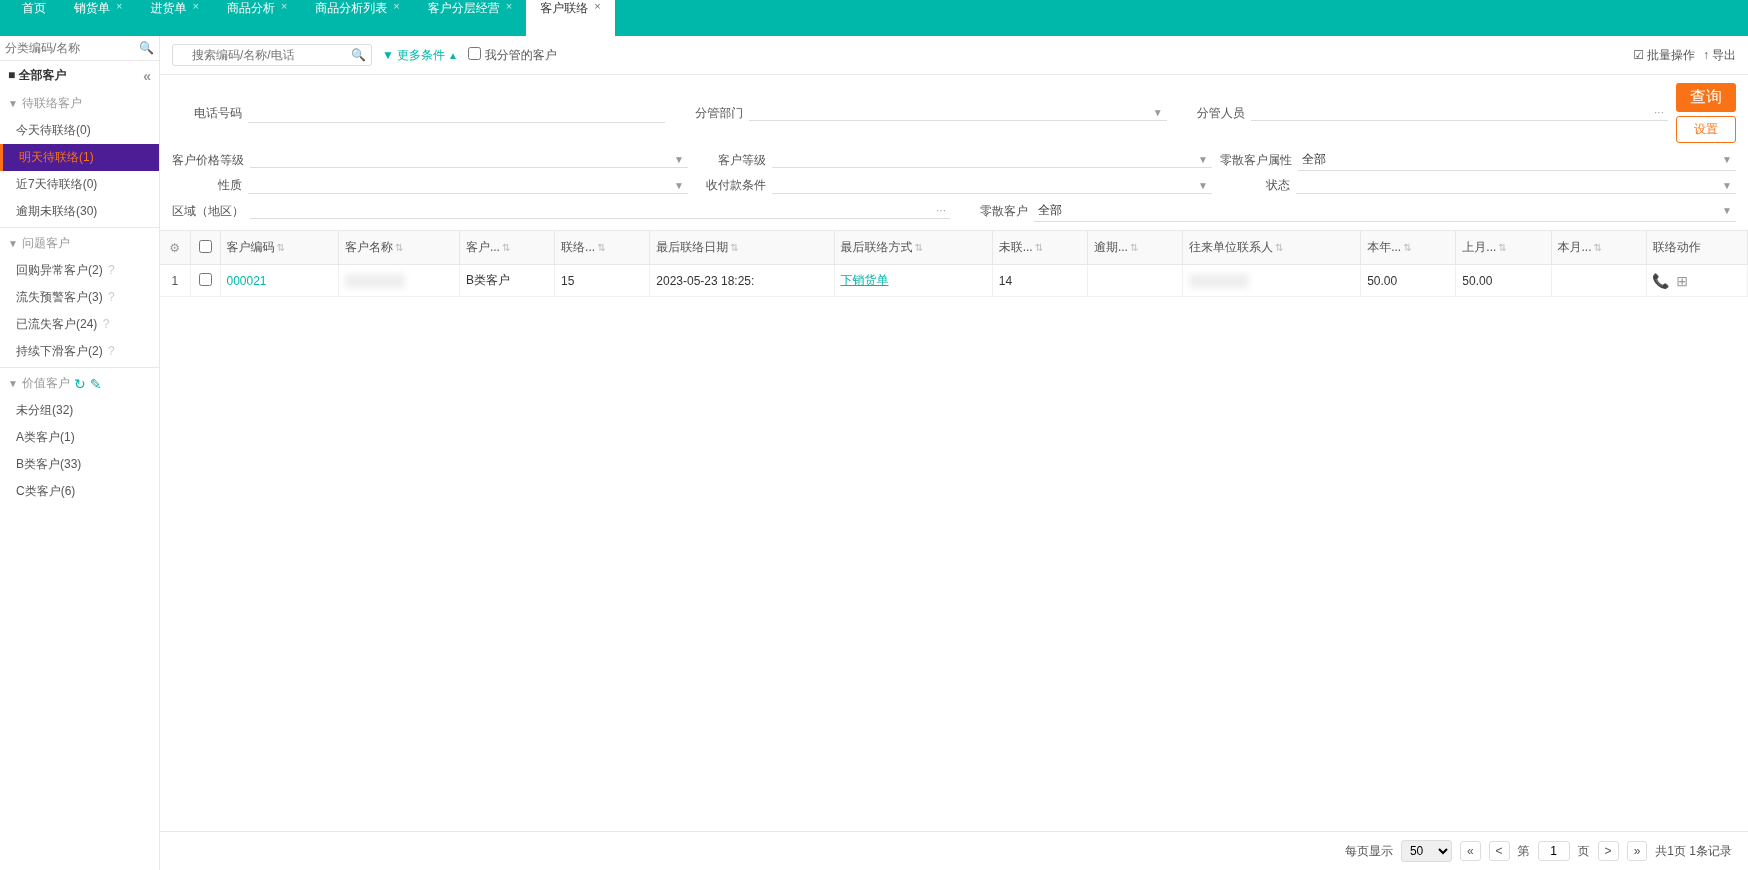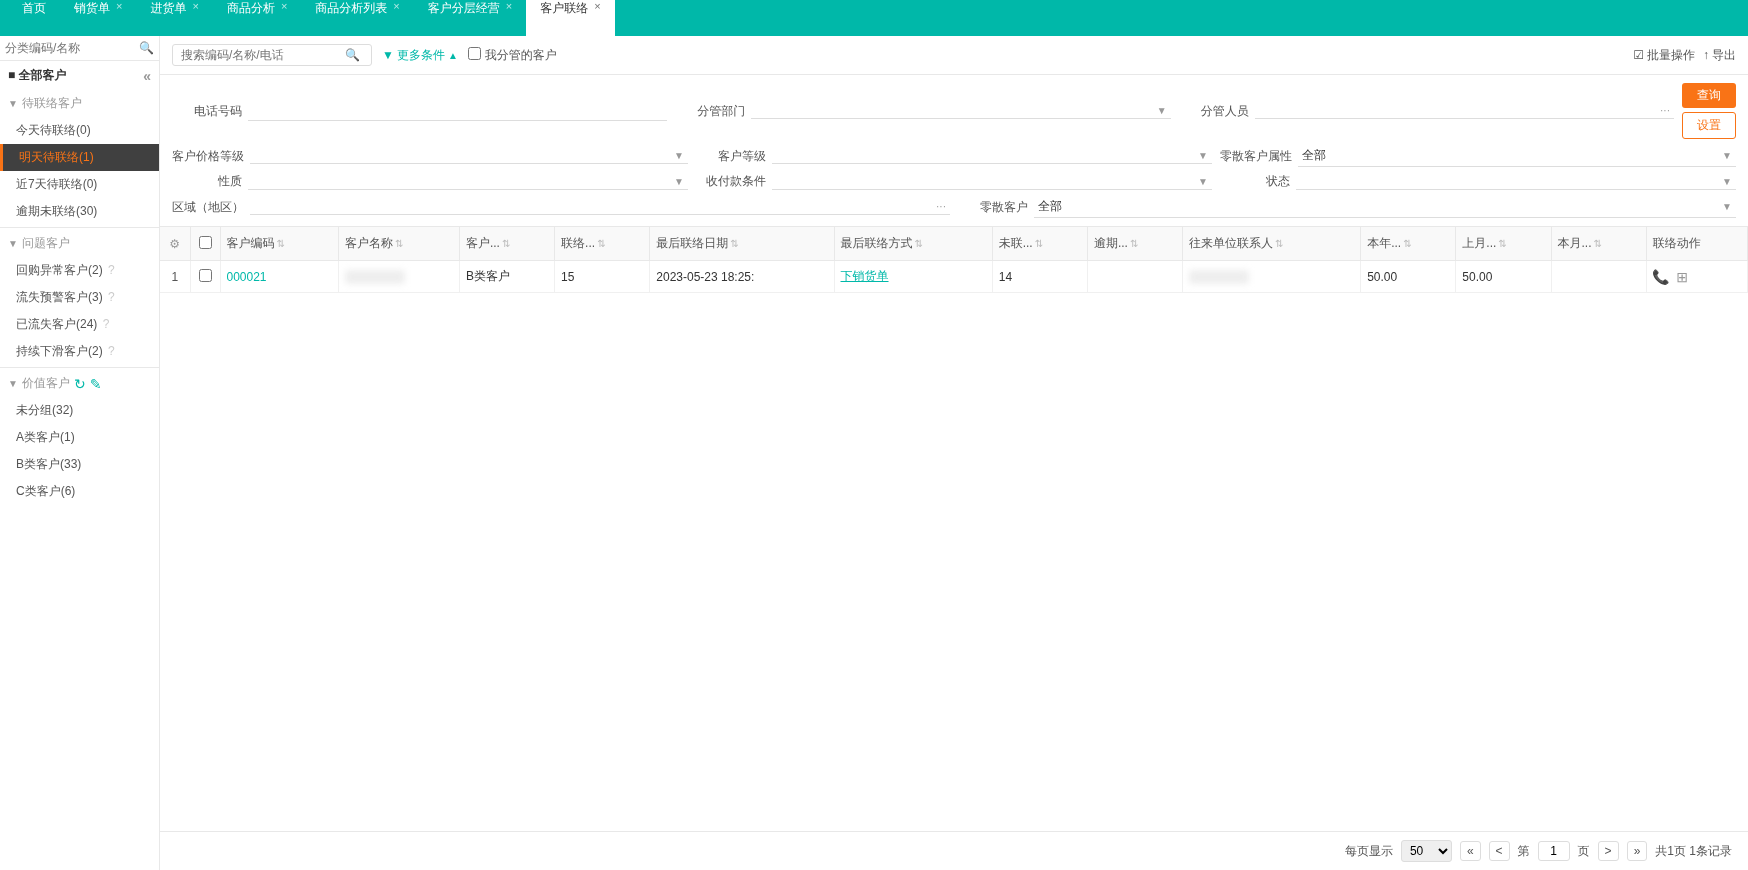--- a/index.html
+++ b/index.html
@@ -74,21 +74,21 @@
       cursor: pointer;
     }
     .sidebar-section-title .collapse-icon { font-size: 14px; color: #999; }
     .sidebar-item {
       padding: 5px 12px 5px 16px;
       color: #555;
       cursor: pointer;
       font-size: 12px;
     }
     .sidebar-item.active {
-      background: #404040;
+      background: #4c1d95;
       color: #f97316;
       border-left: 3px solid #f97316;
     }
     .sidebar-group-header {
       padding: 5px 8px;
       color: #999;
       font-size: 11px;
       display: flex;
       align-items: center;
       gap: 4px;
@@ -111,21 +111,21 @@
       display: flex;
       align-items: center;
       gap: 10px;
       border-bottom: 1px solid #e8e8e8;
     }
     .search-input-wrap {
       display: flex;
       align-items: flex-start;
       border: 1px solid #ddd;
       border-radius: 3px;
-      padding: 3px 8px;
+      padding: 3px 19px;
       gap: 4px;
       width: 200px;
     }
     .search-input-wrap input {
       border: none;
       outline: none;
       font-size: 12px;
       color: #999;
       width: 100%;
     }
@@ -211,21 +211,21 @@
       color: #333;
     }
     .filter-select .chevron { color: #999; font-size: 10px; }
     .query-btn {
       background: #f97316;
       color: #fff;
       border: none;
       border-radius: 3px;
       padding: 4px 14px;
       cursor: pointer;
-      font-size: 12px;
+      font-size: 16px;
     }
     .reset-btn {
       background: #fff;
       color: #f97316;
       border: 1px solid #f97316;
       border-radius: 3px;
       padding: 4px 14px;
       cursor: pointer;
       font-size: 12px;
     }

